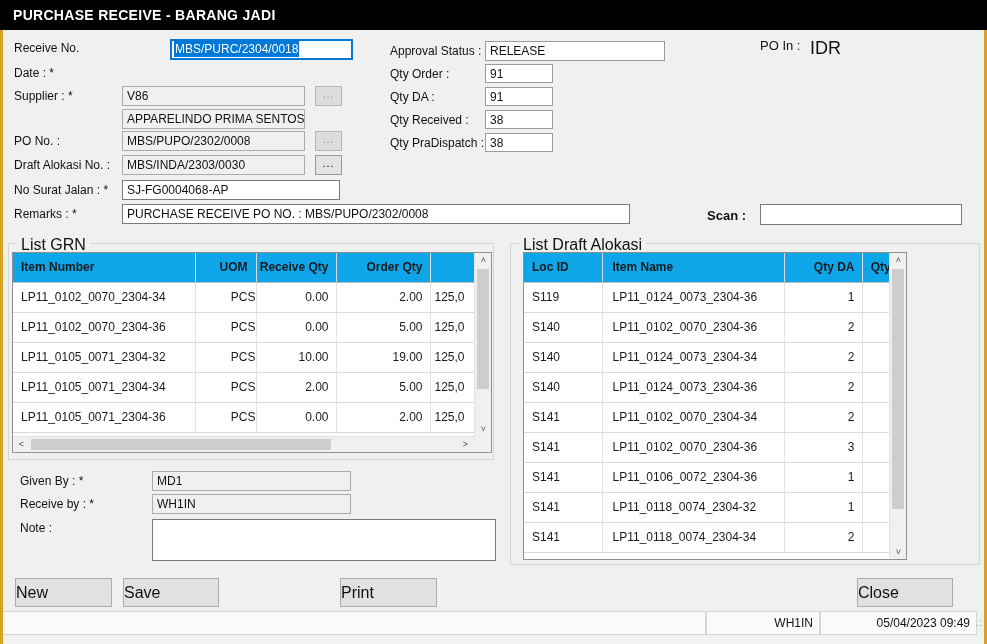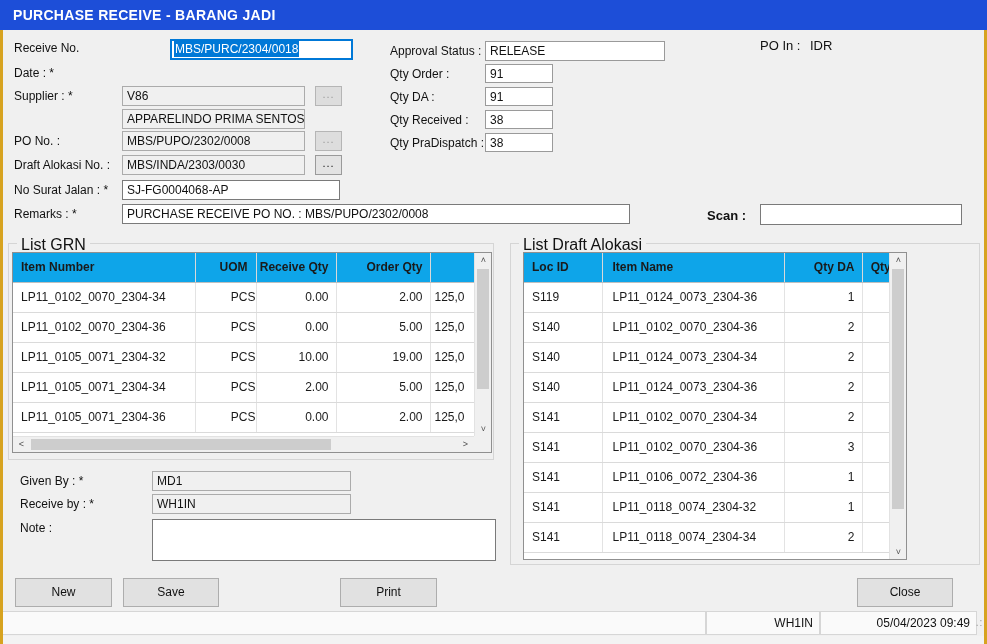--- a/index.html
+++ b/index.html
@@ -1,20 +1,20 @@
 <!DOCTYPE html>
 <html><head>
 <meta charset="utf-8">
 <style>
   * { margin:0; padding:0; box-sizing:border-box; }
   body { background:#e8e8e8; font-family:"Liberation Sans", sans-serif; }
   .window { position:relative; width:987px; height:644px; background:#F0F0F0; overflow:hidden; }
   .edge { position:absolute; top:0; bottom:0; width:3px; background:#D7A320; z-index:5; }
   .edge.left { left:0; } .edge.right { right:0; }
-  .titlebar { position:absolute; left:0; top:0; width:987px; height:30px; background:#1d4ed8; color:#fff;
+  .titlebar { position:absolute; left:0; top:0; width:987px; height:30px; background:#000000; color:#fff;
               font-size:14px; font-weight:bold; line-height:30px; padding-left:13px; letter-spacing:.3px; z-index:6; }
   .lbl { position:absolute; font-size:12px; color:#111; white-space:nowrap; }
   .box { position:absolute; background:#fff; border:1px solid #7A7A7A; font-size:12px; color:#111;
          padding:2px 4px; white-space:nowrap; overflow:hidden; line-height:14px; }
   .box.gray { background:#F0F0F0; border-color:#ABABAB; }
   .box.focus { border:2px solid #0078D7; padding:1px 2px;margin-left:48px; }
   .sel { background:#0078D7; color:#fff; padding:1px 1px; }
   .dateval { color:#848484; }
   .calicon { position:absolute; right:22px; top:4px; width:13px; height:11px; border:1px solid #9b9b9b;
              background:linear-gradient(#9b9b9b 0 3px, #fdfdfd 3px); }
@@ -41,22 +41,22 @@
   .alok th:nth-child(1), .alok td:nth-child(1) { width:78px; text-align:left; padding-left:8px; }
   .alok th:nth-child(2), .alok td:nth-child(2) { width:182px; text-align:left; padding-left:10px; }
   .alok th:nth-child(3), .alok td:nth-child(3) { width:78px; text-align:right; padding-right:7px; }
   .alok th:nth-child(4), .alok td:nth-child(4) { text-align:right; padding-right:7px; border-right:none; }
   .vscroll { position:absolute; top:0; right:0; width:17px; background:#F0F0F0; border-left:1px solid #E2E2E2; }
   .hscroll { position:absolute; left:0; bottom:0; height:16px; background:#F0F0F0; border-top:1px solid #E2E2E2; }
   .sb-arrow { position:absolute; font-size:9px; color:#505050; width:17px; text-align:center; }
   .vthumb { position:absolute; left:2px; right:2px; background:#CDCDCD; }
   .hthumb { position:absolute; top:2px; bottom:2px; background:#CDCDCD; }
   .corner { position:absolute; right:0; bottom:0; width:17px; height:16px; background:#F0F0F0; }
-  .btn { position:absolute; height:29px; background:#E1E1E1; border:1px solid #ADADAD; font-size:12px;
-         text-align:center; line-height:27px; color:#111; cursor:default; }
+  .btn { position:absolute; height:29px; background:#E1E1E1; border:1px solid #ADADAD; font-size:16px;
+         line-height:27px; color:#111; cursor:default; }
   .statusbar { position:absolute; left:2px; top:611px; width:983px; height:24px; }
   .sb-panel { position:absolute; top:0; height:24px; background:#FAFAFA; border:1px solid #D6D6D6;
               font-size:12px; line-height:22px; color:#111; }
   .sb-panel.rt { text-align:right; padding-right:6px; }
   .grip { position:absolute; right:-2px; top:6px; font-size:10px; color:#9a9a9a; letter-spacing:1px; }
   .bottomstrip { position:absolute; left:0; right:0; bottom:0; height:8px; background:#F3F3F3; }
   .boldlbl { font-weight:bold; font-size:13px; }
 </style>
 </head>
 <body>
@@ -126,21 +126,21 @@
   <div class="box" style="left:485px;top:110px;width:68px;height:19px;border-color:#9a9a9a">
     <span>38</span>
   </div>
 
   <span class="lbl" style="left:390px;top:136px">Qty PraDispatch :</span>
   <div class="box" style="left:485px;top:133px;width:68px;height:19px;border-color:#9a9a9a">
     <span>38</span>
   </div>
 
   <span class="lbl" style="left:760px;top:38px;font-size:13px">PO In :</span>
-  <span class="lbl" style="left:810px;top:38px;font-size:13px">IDR</span>
+  <span class="lbl" style="left:810px;top:38px;font-size:18px">IDR</span>
 
   <span class="lbl boldlbl" style="left:707px;top:208px">Scan :</span>
   <div class="box" style="left:760px;top:204px;width:202px;height:21px">
     <span></span>
   </div>
 
   <div class="groupbox" style="left:8px;top:243px;width:486px;height:217px">
     <span class="gb-legend">List GRN</span>
     <div class="grid" style="left:3px;top:8px;width:480px;height:201px">
       <table class="tbl grn" style="width:463px">

